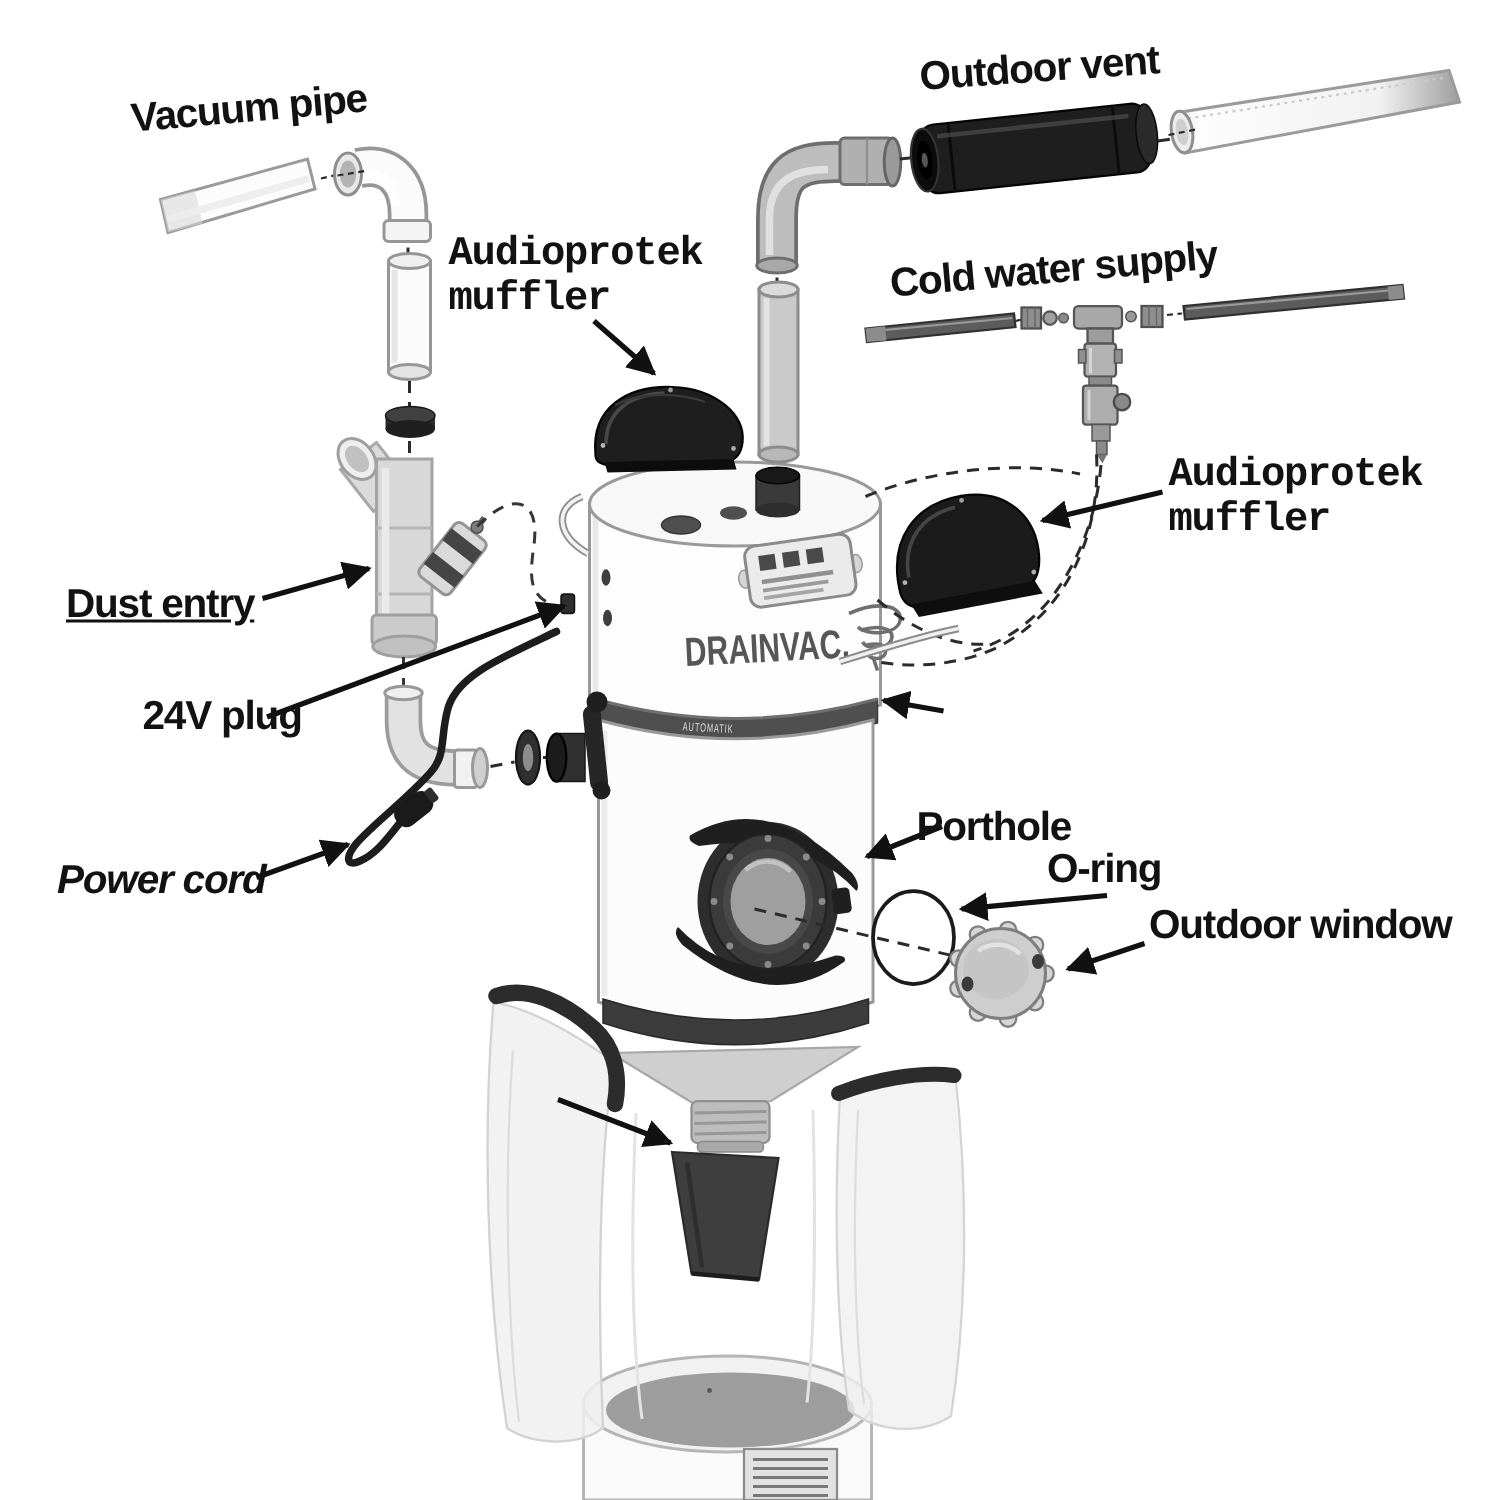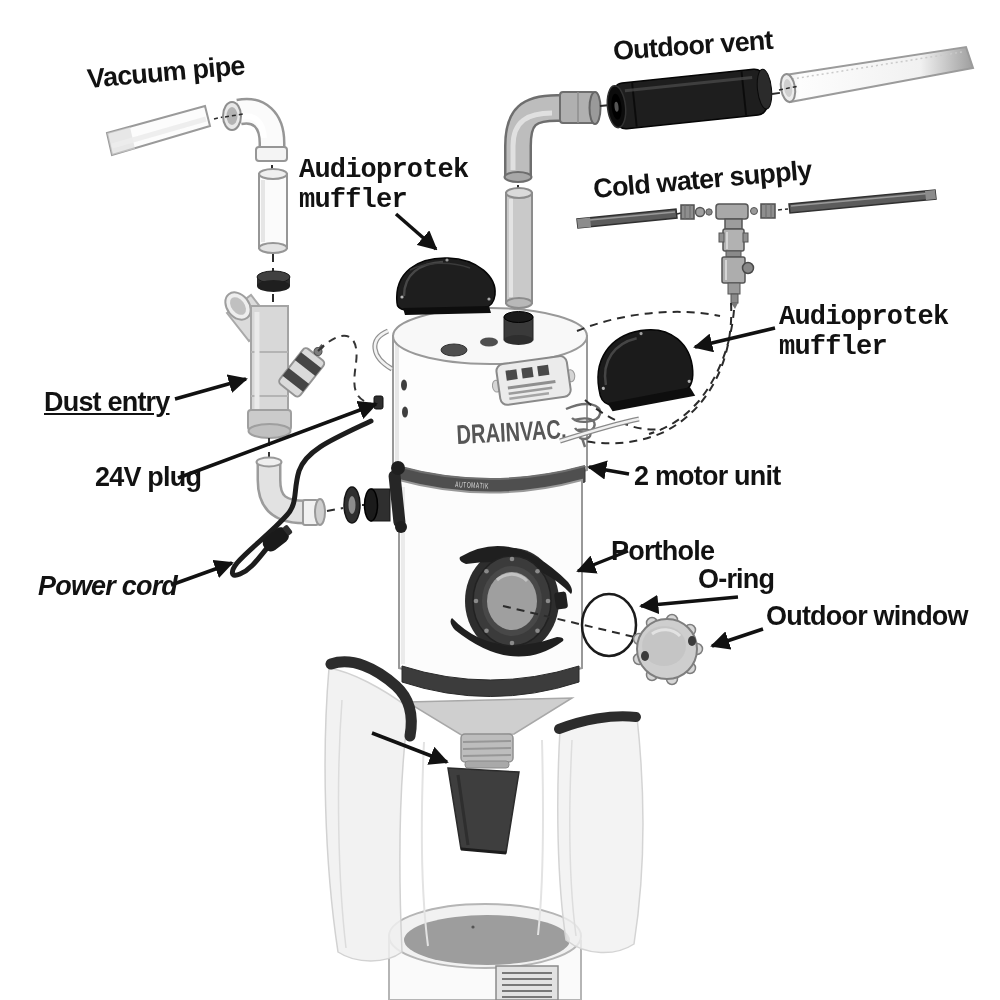--- a/index.html
+++ b/index.html
@@ -361,19 +361,18 @@
   <span>Audioprotek</span>
   <span>muffler</span>
 </div>
 <div class="label" style="left:592px;top:174px;transform:rotate(-5deg);">Cold water supply</div>
 <div class="label" style="left:779px;top:302px;">
   <span>Audioprotek</span>
   <span>muffler</span>
 </div>
 <div class="label" style="left:44px;top:387px;text-decoration:underline;">Dust entry</div>
 <div class="label" style="left:67px;top:462px;margin-left:28px;">24V plug</div>
-<div class="label" style="left:634px;top:461px;">2 motor unit</div>
 <div class="label" style="left:38px;top:571px;font-style:italic;">Power cord</div>
 <div class="label" style="left:611px;top:536px;text-align:center;">Porthole</div>
 <div class="label" style="left:698px;top:564px;">O-ring</div>
 <div class="label" style="left:766px;top:601px;">Outdoor window</div>
 
 </div>
 
 </body></html>

